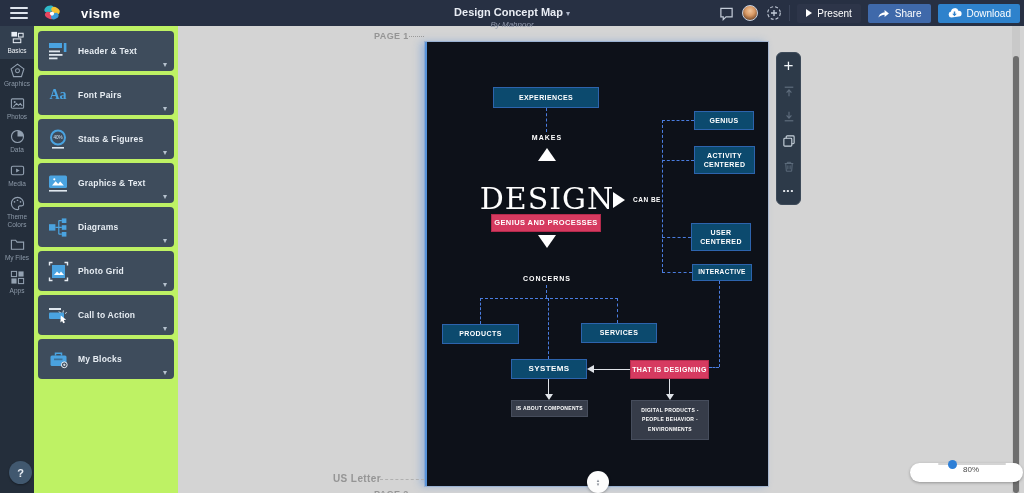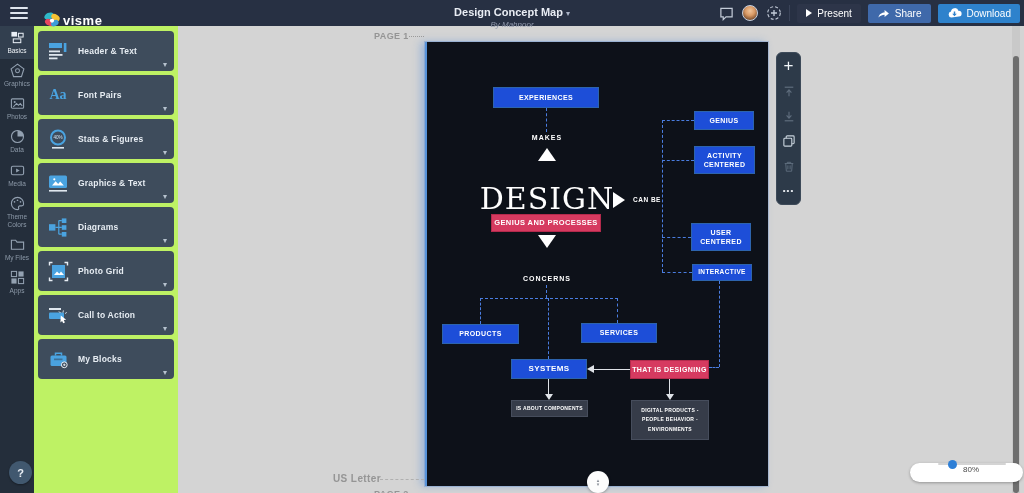--- a/index.html
+++ b/index.html
@@ -5,21 +5,21 @@
   * { margin:0; padding:0; box-sizing:border-box; }
   html,body { background:#888; }
   .app{
     position:relative; width:1024px; height:493px; overflow:hidden;
     font-family:"Liberation Sans", sans-serif; background:#d4d4d4;
   }
   
   .topbar{position:absolute; left:0; top:0; width:1024px; height:26px; background:#273043; z-index:20;}
   .hamburger{position:absolute; left:10px; top:7px; width:18px; height:12px; display:flex; flex-direction:column; justify-content:space-between; cursor:pointer;}
   .hamburger span{display:block; height:2px; background:#dfe5ee; border-radius:1px;}
-  .logo{position:absolute; left:42px; top:10px; display:flex; align-items:center; gap:1px;}
+  .logo{position:absolute; left:42px; top:3px; display:flex; align-items:center; gap:19px;}
   .logo-text{color:#fff; font-size:13px; font-weight:bold; letter-spacing:.5px;}
   .tb-center{position:absolute; left:0; right:0; top:2px; text-align:center; pointer-events:none;}
   .tb-title{color:#e9edf4; font-size:11px; font-weight:bold;}
   .tb-title-chev{color:#aab3c6; font-size:8px; margin-left:3px;}
   .tb-byline{color:#8f97ab; font-size:8px; font-style:italic; margin-top:0px;}
   .tb-right{position:absolute; right:4px; top:0; height:26px; display:flex; align-items:center; gap:7px;text-align:center;}
   .tb-iconbtn{width:17px; height:17px; display:flex; align-items:center; justify-content:center; cursor:pointer;}
   .avatar{width:16px; height:16px; border-radius:50%; border:1px solid #c8d0de; cursor:pointer;
     background:radial-gradient(circle at 50% 35%, #f0c49a 0%, #d99a66 40%, #8a5a36 72%, #3d5878 100%);}
   .tb-sep{width:1px; height:16px; background:#3a4358;}
@@ -44,21 +44,21 @@
   .ic-aa{color:#4aa3e0; font-size:14px; font-weight:bold; font-family:"Liberation Serif", serif;}
   
   .ws-label{position:absolute; color:#959595; font-size:9px; letter-spacing:.4px; z-index:3;font-weight:bold;}
   .dotline{position:absolute; border-top:1px dotted #9a9a9a; z-index:3;}
   .dashline-gray{position:absolute; border-top:1px dashed #b0b0b0; z-index:3;}
   
   .canvas{position:absolute; left:425px; top:42px; width:343px; height:444px; background:#0d1119; z-index:2;
     border-left:2px solid #5793da; box-shadow:-4px 0 8px rgba(80,140,220,.45), 0 0 0 1px rgba(60,110,190,.25);}
   .node{position:absolute; display:flex; align-items:center; justify-content:center; text-align:center;
     color:#fff; font-weight:bold; letter-spacing:.4px; line-height:1.35; cursor:pointer;}
-  .bluebox{background:#1d4ed8; border:1px solid #2d64ad; font-size:7px;}
+  .bluebox{background:#0c4a6e; border:1px solid #2d64ad; font-size:7px;}
   .redbox{background:#d63a60; border:1px solid #b32a4c; font-size:7px;}
   .graybox{background:#363c49; border:1px solid #464d5c; font-size:5px; letter-spacing:.3px;}
   .freelbl{position:absolute; color:#fff; font-weight:bold; font-size:7px; letter-spacing:1px; text-align:center;}
   .design-title{position:absolute; left:20px; top:139px; width:200px; text-align:center; color:#fefefe;
     font-family:"DejaVu Serif","Liberation Serif",serif; font-size:30px; letter-spacing:1px; cursor:pointer;}
   .vdash{position:absolute; width:0; border-left:1px dashed #4a7de0;}
   .hdash{position:absolute; height:0; border-top:1px dashed #4a7de0;}
   .tri-up{position:absolute; width:0; height:0; border-left:9px solid transparent; border-right:9px solid transparent; border-bottom:13px solid #fff; cursor:pointer;}
   .tri-down{position:absolute; width:0; height:0; border-left:9px solid transparent; border-right:9px solid transparent; border-top:13px solid #fff; cursor:pointer;}
   .tri-right{position:absolute; width:0; height:0; border-top:8px solid transparent; border-bottom:8px solid transparent; border-left:12px solid #fff; cursor:pointer;}

